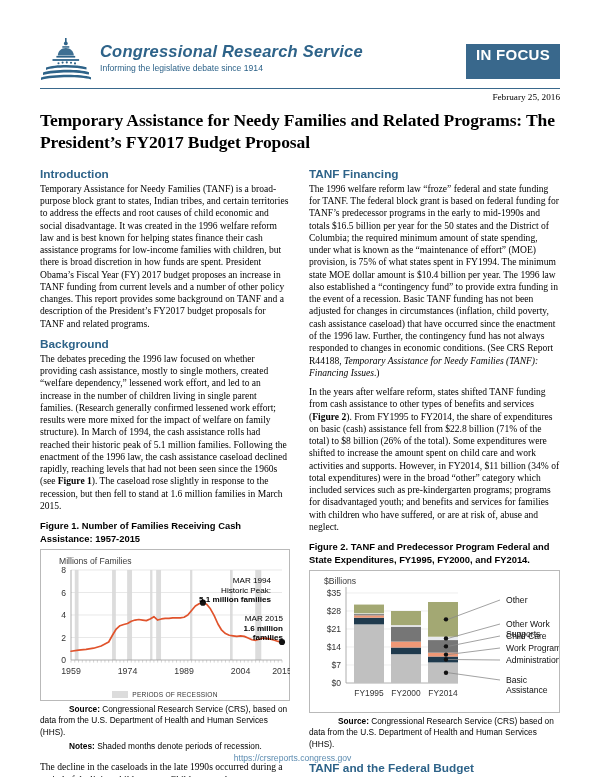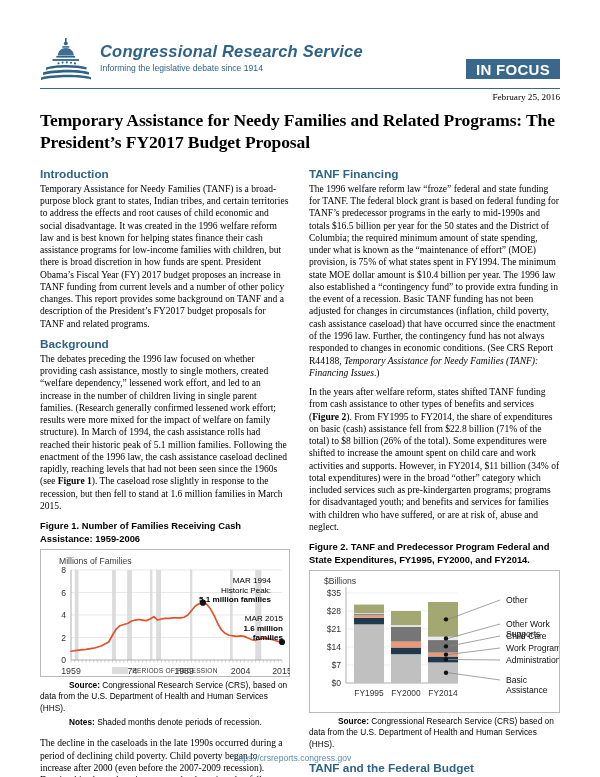--- a/index.html
+++ b/index.html
@@ -56,21 +56,21 @@
     white-space: nowrap;
     margin-top: 1px;
   }
   .infocus {
     background: #39688c;
     color: #ffffff;
     font-family: "Liberation Sans", sans-serif;
     font-weight: bold;
     font-size: 15px;
     letter-spacing: 0.3px;
-    padding: 3px 10px 1px 10px;
+    padding: 3px 10px 16px 10px;
     line-height: 1.1;
     margin-bottom: 2px;
   }
   .rule {
     border-top: 1.2px solid #39688c;
     margin-top: 7px;
   }
   .pubdate {
     text-align: right;
     font-family: "Liberation Serif", serif;
@@ -134,21 +134,21 @@
   }
   .fig-note {
     font-family: "Liberation Sans", sans-serif;
     font-size: 8.3px;
     line-height: 1.37;
     margin-top: 3px;
   }
   .fig-note .lbl { font-weight: bold; padding-left: 29px; }
 
   
-  #fig1-box { height: 128px; position: relative; padding: 0; }
+  #fig1-box { height: 152px; position: relative; padding: 0; }
   .f1-ylabel {
     position: absolute;
     left: 18px; top: 6px;
     font-family: "Liberation Sans", sans-serif;
     font-size: 8.6px;
     color: #3a3a3a;
   }
   .f1-plot { position: absolute; left: 0; top: 0; }
   .f1-ann {
     position: absolute;
@@ -233,21 +233,21 @@
 
     <div class="col">
 
       <h2 class="sec">Introduction</h2>
       <p class="body">Temporary Assistance for Needy Families (TANF) is a broad-purpose block grant to states, Indian tribes, and certain territories to address the effects and root causes of child economic and social disadvantage. It was created in the 1996 welfare reform law and is best known for helping states finance their cash assistance programs for low-income families with children, but there is broad discretion in how funds are spent. President Obama’s Fiscal Year (FY) 2017 budget proposes an increase in TANF funding from current levels and a number of other policy changes. This report provides some background on TANF and a description of the President’s FY2017 budget proposals for TANF and related programs.</p>
 
       <h2 class="sec">Background</h2>
       <p class="body"><span>The debates preceding the 1996 law focused on whether providing cash assistance, mostly to single mothers, created “welfare dependency,” lessened work effort, and led to an increase in the number of children living in single parent families. (Research generally confirmed lessened work effort; results were more mixed for the impact of welfare on family structure). In March of 1994, the cash assistance rolls had reached their historic peak of 5.1 million families. Following the enactment of the 1996 law, the cash assistance caseload declined rapidly, reaching levels that had not been seen since the 1960s (see </span><span class="bd">Figure 1</span><span>). The caseload rose slightly in response to the recession, but then fell to stand at 1.6 million families in March 2015.</span></p>
 
       <div class="figure">
-        <div class="fig-title">Figure 1. Number of Families Receiving Cash Assistance: 1959-2006</div>
+        <div class="fig-title">Figure 1. Number of Families Receiving Cash Assistance: 1957-2015</div>
         <div class="fig-box" id="fig1-box">
           <div class="f1-ylabel">Millions of Families</div>
 
           <svg class="f1-plot" id="fig1-svg" width="249" height="150" viewBox="0 0 249 150">
               <rect x="33.767857142857146" y="20" width="3.767857142857139" height="90" fill="#dcdcdc"></rect>
               <rect x="71.06964285714321" y="20" width="3.767857142857139" height="90" fill="#dcdcdc"></rect>
               <rect x="86.14107142857176" y="20" width="4.898214285714118" height="90" fill="#dcdcdc"></rect>
               <rect x="109.125" y="20" width="2.260714285713945" height="90" fill="#dcdcdc"></rect>
               <rect x="115.15357142857108" y="20" width="4.898214285714971" height="90" fill="#dcdcdc"></rect>
               <rect x="149.06428571428535" y="20" width="2.260714285714812" height="90" fill="#dcdcdc"></rect>

